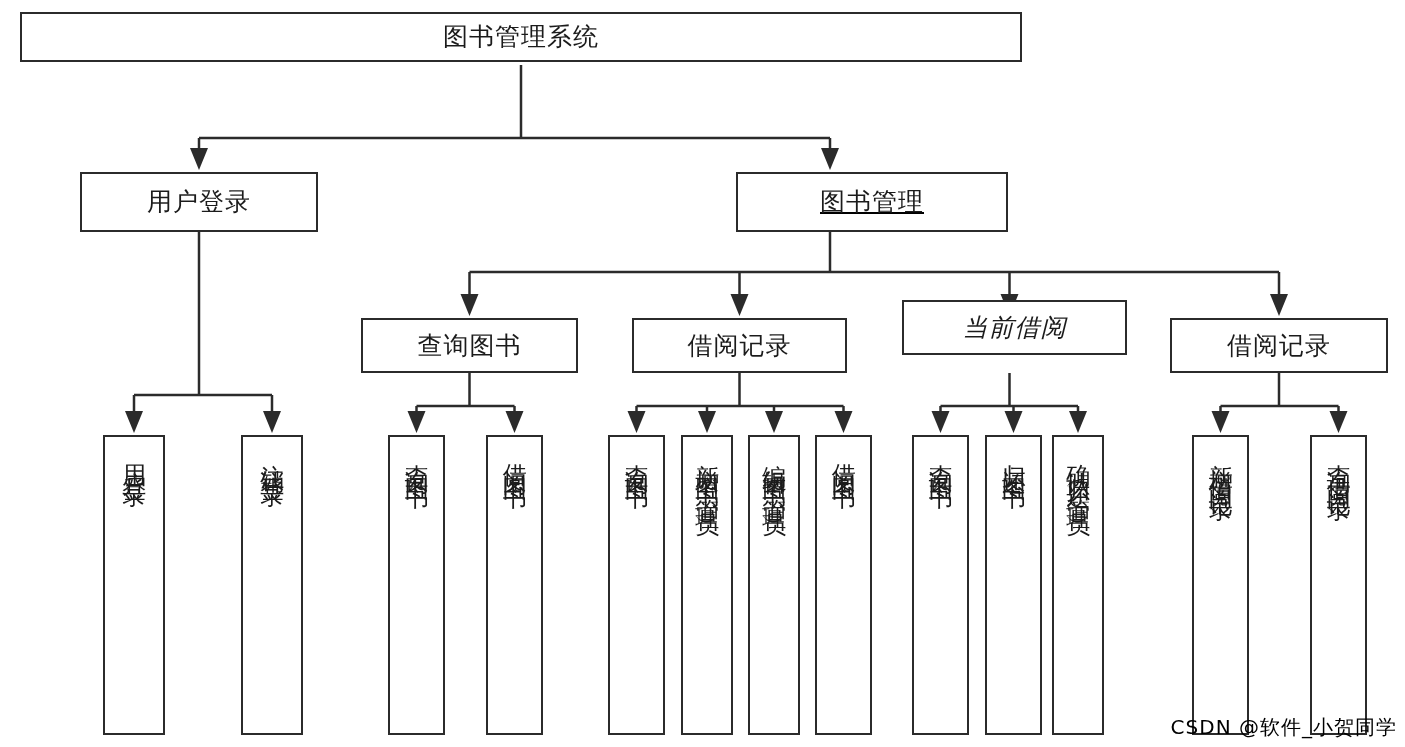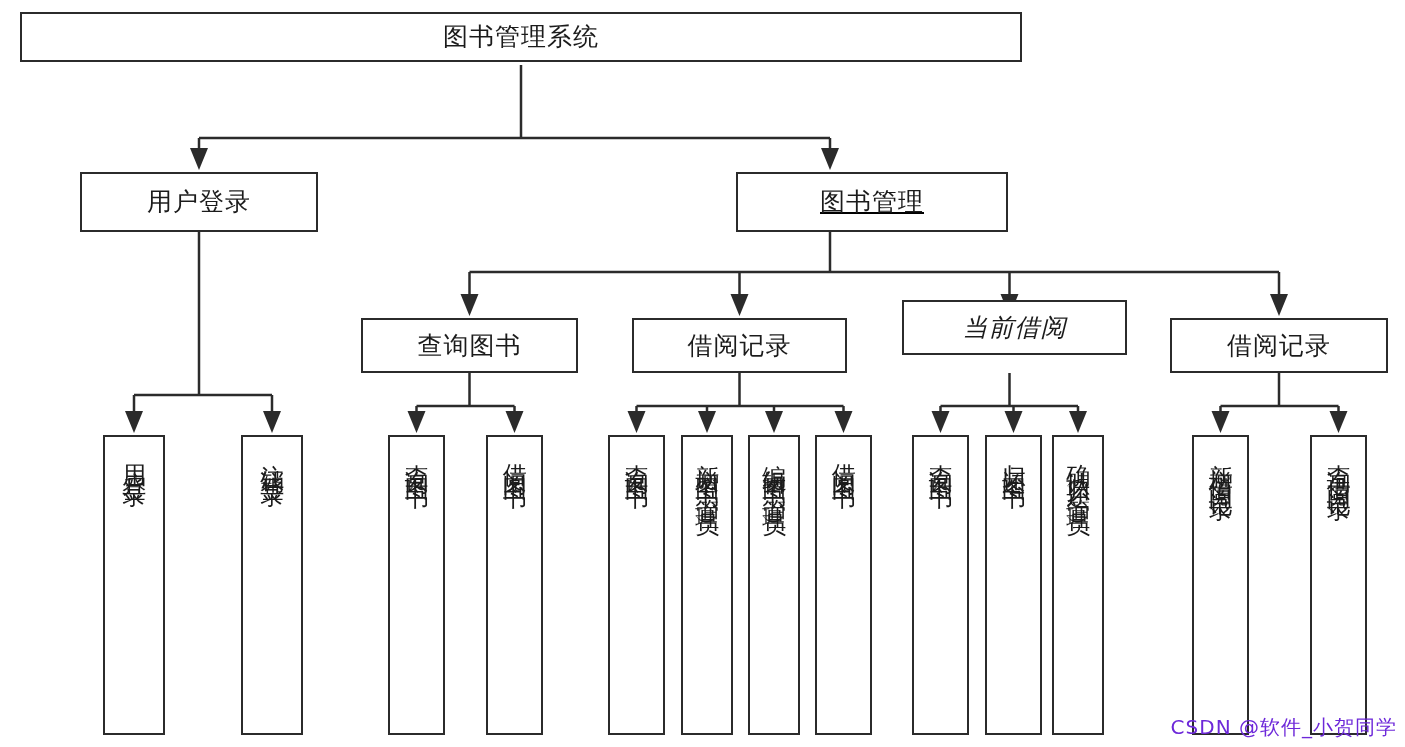--- a/index.html
+++ b/index.html
@@ -61,21 +61,21 @@
     font-size: 24px;
     letter-spacing: 7px;
     white-space: normal;
     max-height: 100%;
   }
   .watermark {
     position: absolute;
     right: 8px;
     bottom: 6px;
     font-size: 20px;
-    color: #6d28d9;
+    color: #000000;
     letter-spacing: 1px;
     z-index: 3;
     white-space: nowrap;
     font-family: "DejaVu Sans", "Liberation Sans", sans-serif;
   }
 </style>
 </head>
 <body>
 
 <div id="canvas">

